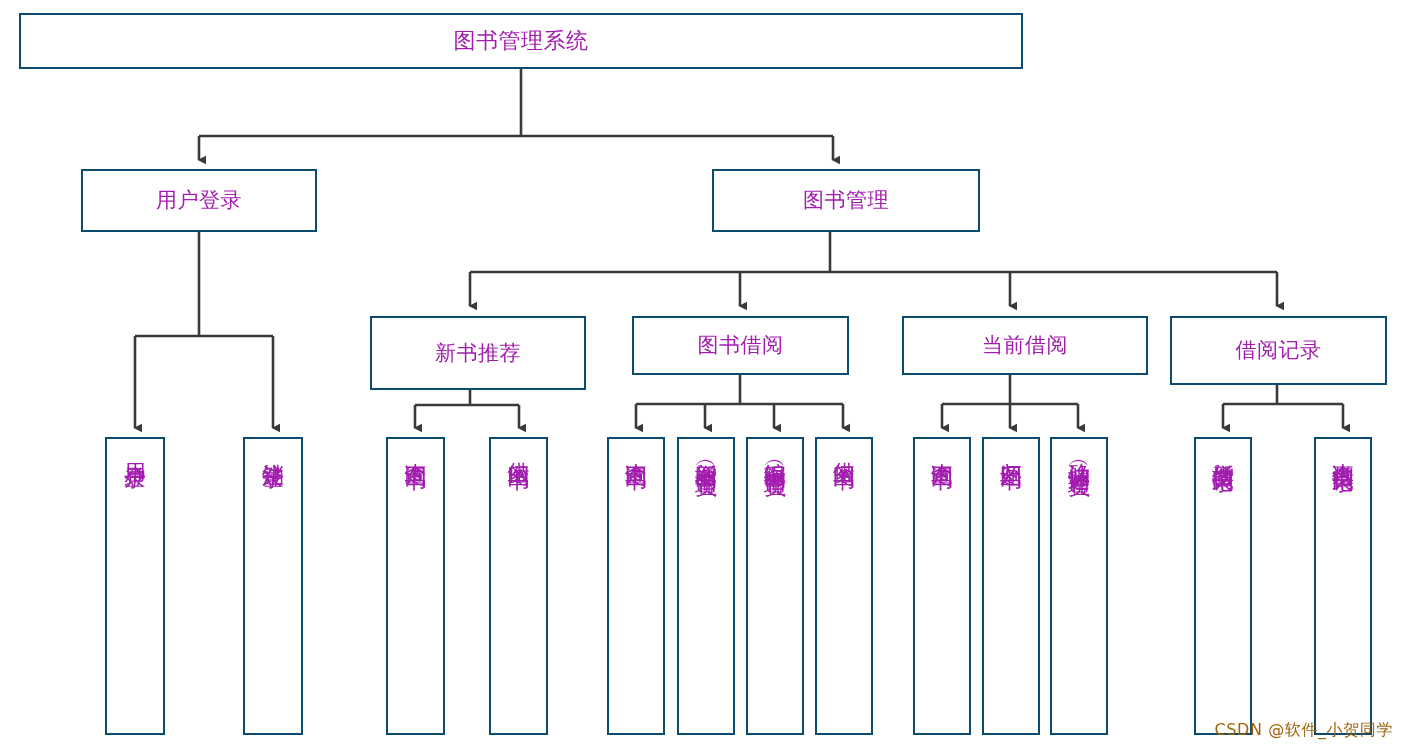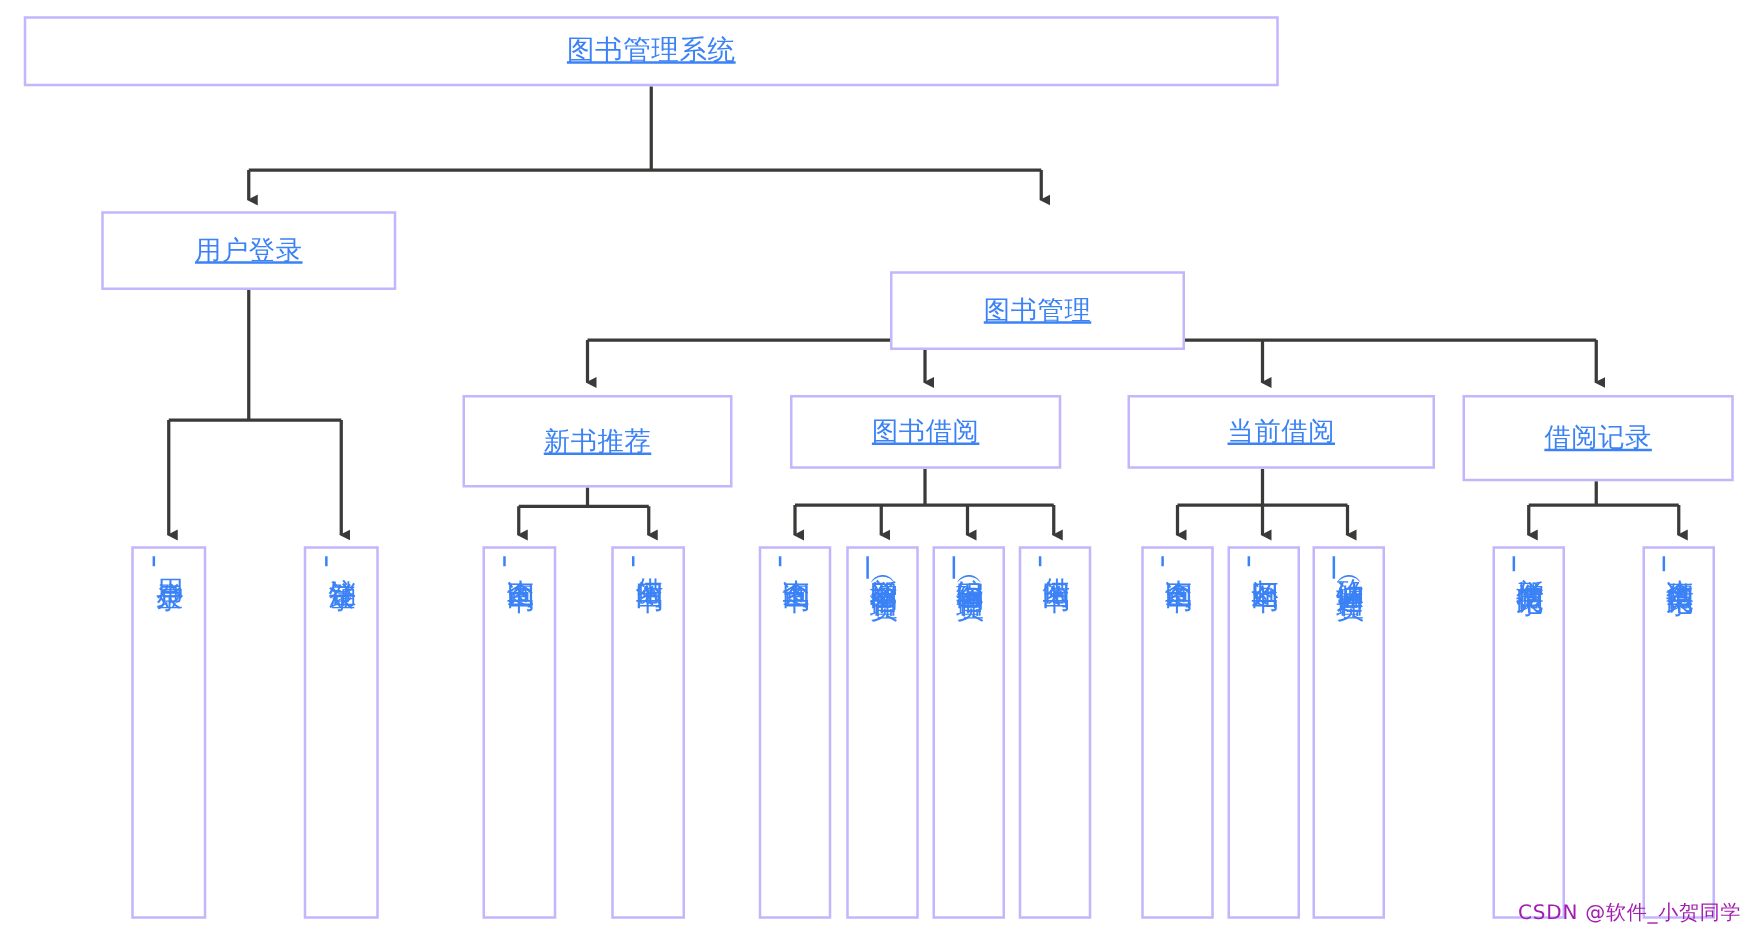--- a/index.html
+++ b/index.html
@@ -24,27 +24,26 @@
     left: 0;
     top: 0;
     width: 1405px;
     height: 747px;
     pointer-events: none;
   }
   .node {
     position: absolute;
     box-sizing: border-box;
     background: #ffffff;
-    border: 2px solid #c4b5fd;
+    border: 2px solid #0c4a6e;
     display: flex;
     align-items: center;
     justify-content: center;
-    color: #3b82f6;
+    color: #a21caf;
     z-index: 2;
-    text-decoration: underline;
   }
   .node .label {
     display: block;
     text-align: center;
     line-height: 1.16;
     letter-spacing: 0.5px;
   }
   
   .node.h .label {
     font-size: 21px;
@@ -64,21 +63,21 @@
     font-size: 22px;
     line-height: 1.28;
     letter-spacing: 2px;
     white-space: nowrap;
   }
   .watermark {
     position: absolute;
     right: 12px;
     bottom: 6px;
     font-size: 16px;
-    color: #a21caf;
+    color: #a16207;
     letter-spacing: 0.6px;
     z-index: 5;
     white-space: nowrap;
     margin-left: 36px;
   }
 </style>
 </head>
 <body>
 
 <div id="canvas">
@@ -134,21 +133,21 @@
   </svg>
 
   <div class="node h root" style="left:19px; top:13px; width:1004px; height:56px;">
     <span class="label">图书管理系统</span>
   </div>
 
   <div class="node h" style="left:81px; top:169px; width:236px; height:63px;">
     <span class="label">用户登录</span>
   </div>
 
-  <div class="node h" style="left:712px; top:169px; width:236px; height:63px;margin-top:48px;">
+  <div class="node h" style="left:712px; top:169px; width:268px; height:63px;">
     <span class="label">图书管理</span>
   </div>
 
   <div class="node h" style="left:370px; top:316px; width:216px; height:74px;">
     <span class="label">新书推荐</span>
   </div>
 
   <div class="node h" style="left:632px; top:316px; width:217px; height:59px;">
     <span class="label">图书借阅</span>
   </div>

